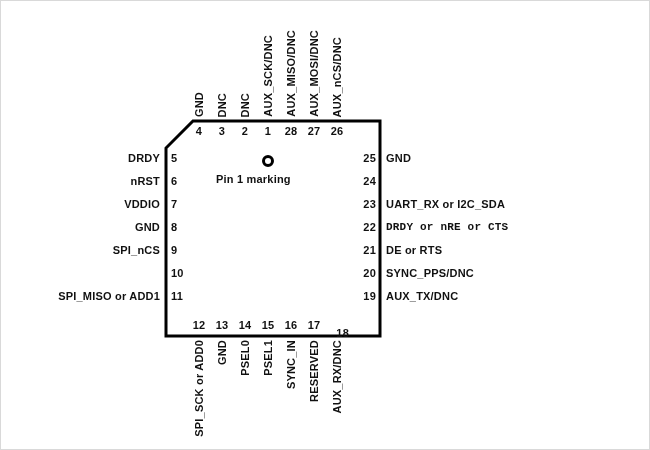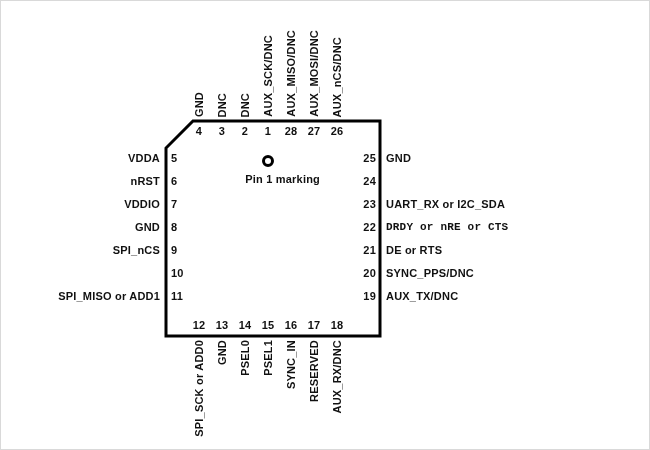--- a/index.html
+++ b/index.html
@@ -27,21 +27,21 @@
   }
   .num { position: absolute; width: 24px; text-align: center; }
   .num-side { position: absolute; }
   .vlabel {
     position: absolute;
     writing-mode: vertical-rl;
     transform: rotate(180deg);
   }
   .llabel { position: absolute; }  
   .rlabel { position: absolute; }  
-  .pin1-label { position: absolute; width: 104px; text-align: right; }
+  .pin1-label { position: absolute; width: 104px; text-align: left; }
 </style>
 </head>
 <body>
 
 <div class="stage">
 
   <svg class="chip-svg" width="650" height="450" viewBox="0 0 650 450">
     <polygon points="193,121 380,121 380,336 166,336 166,148" fill="#ffffff" stroke="#000000" stroke-width="3"></polygon>
     <circle cx="268" cy="161" r="4.5" fill="#ffffff" stroke="#000000" stroke-width="3"></circle>
   </svg>
@@ -65,21 +65,21 @@
   <div class="t vlabel" style="left:330px; bottom:333px;">AUX_nCS/DNC</div>
 
   <div class="t num-side" style="left:171px; top:151px;">5</div>
   <div class="t num-side" style="left:171px; top:174px;">6</div>
   <div class="t num-side" style="left:171px; top:197px;">7</div>
   <div class="t num-side" style="left:171px; top:220px;">8</div>
   <div class="t num-side" style="left:171px; top:243px;">9</div>
   <div class="t num-side" style="left:171px; top:266px;">10</div>
   <div class="t num-side" style="left:171px; top:289px;">11</div>
 
-  <div class="t llabel" style="right:490px; top:151px;">VDDA</div>
+  <div class="t llabel" style="right:490px; top:151px;">DRDY</div>
   <div class="t llabel" style="right:490px; top:174px;">nRST</div>
   <div class="t llabel" style="right:490px; top:197px;">VDDIO</div>
   <div class="t llabel" style="right:490px; top:220px;">GND</div>
   <div class="t llabel" style="right:490px; top:243px;">SPI_nCS</div>
   <div class="t llabel" style="right:490px; top:289px;">SPI_MISO or ADD1</div>
 
   <div class="t num-side" style="right:274px; top:151px;">25</div>
   <div class="t num-side" style="right:274px; top:174px;">24</div>
   <div class="t num-side" style="right:274px; top:197px;">23</div>
   <div class="t num-side" style="right:274px; top:220px;">22</div>
@@ -93,21 +93,21 @@
   <div class="t rlabel" style="left:386px; top:243px;">DE or RTS</div>
   <div class="t rlabel" style="left:386px; top:266px;">SYNC_PPS/DNC</div>
   <div class="t rlabel" style="left:386px; top:289px;">AUX_TX/DNC</div>
 
   <div class="t num" style="left:187px; top:318px;">12</div>
   <div class="t num" style="left:210px; top:318px;">13</div>
   <div class="t num" style="left:233px; top:318px;">14</div>
   <div class="t num" style="left:256px; top:318px;">15</div>
   <div class="t num" style="left:279px; top:318px;">16</div>
   <div class="t num" style="left:302px; top:318px;">17</div>
-  <div class="t num" style="left:325px; top:318px;">18</div>
+  <div class="t num" style="left:325px; top:326px;text-align:right;">18</div>
 
   <div class="t vlabel" style="left:192px; top:340px;">SPI_SCK or ADD0</div>
   <div class="t vlabel" style="left:215px; top:340px;">GND</div>
   <div class="t vlabel" style="left:238px; top:340px;">PSEL0</div>
   <div class="t vlabel" style="left:261px; top:340px;">PSEL1</div>
   <div class="t vlabel" style="left:284px; top:340px;">SYNC_IN</div>
   <div class="t vlabel" style="left:307px; top:340px;">RESERVED</div>
   <div class="t vlabel" style="left:330px; top:340px;">AUX_RX/DNC</div>
 
 </div>

